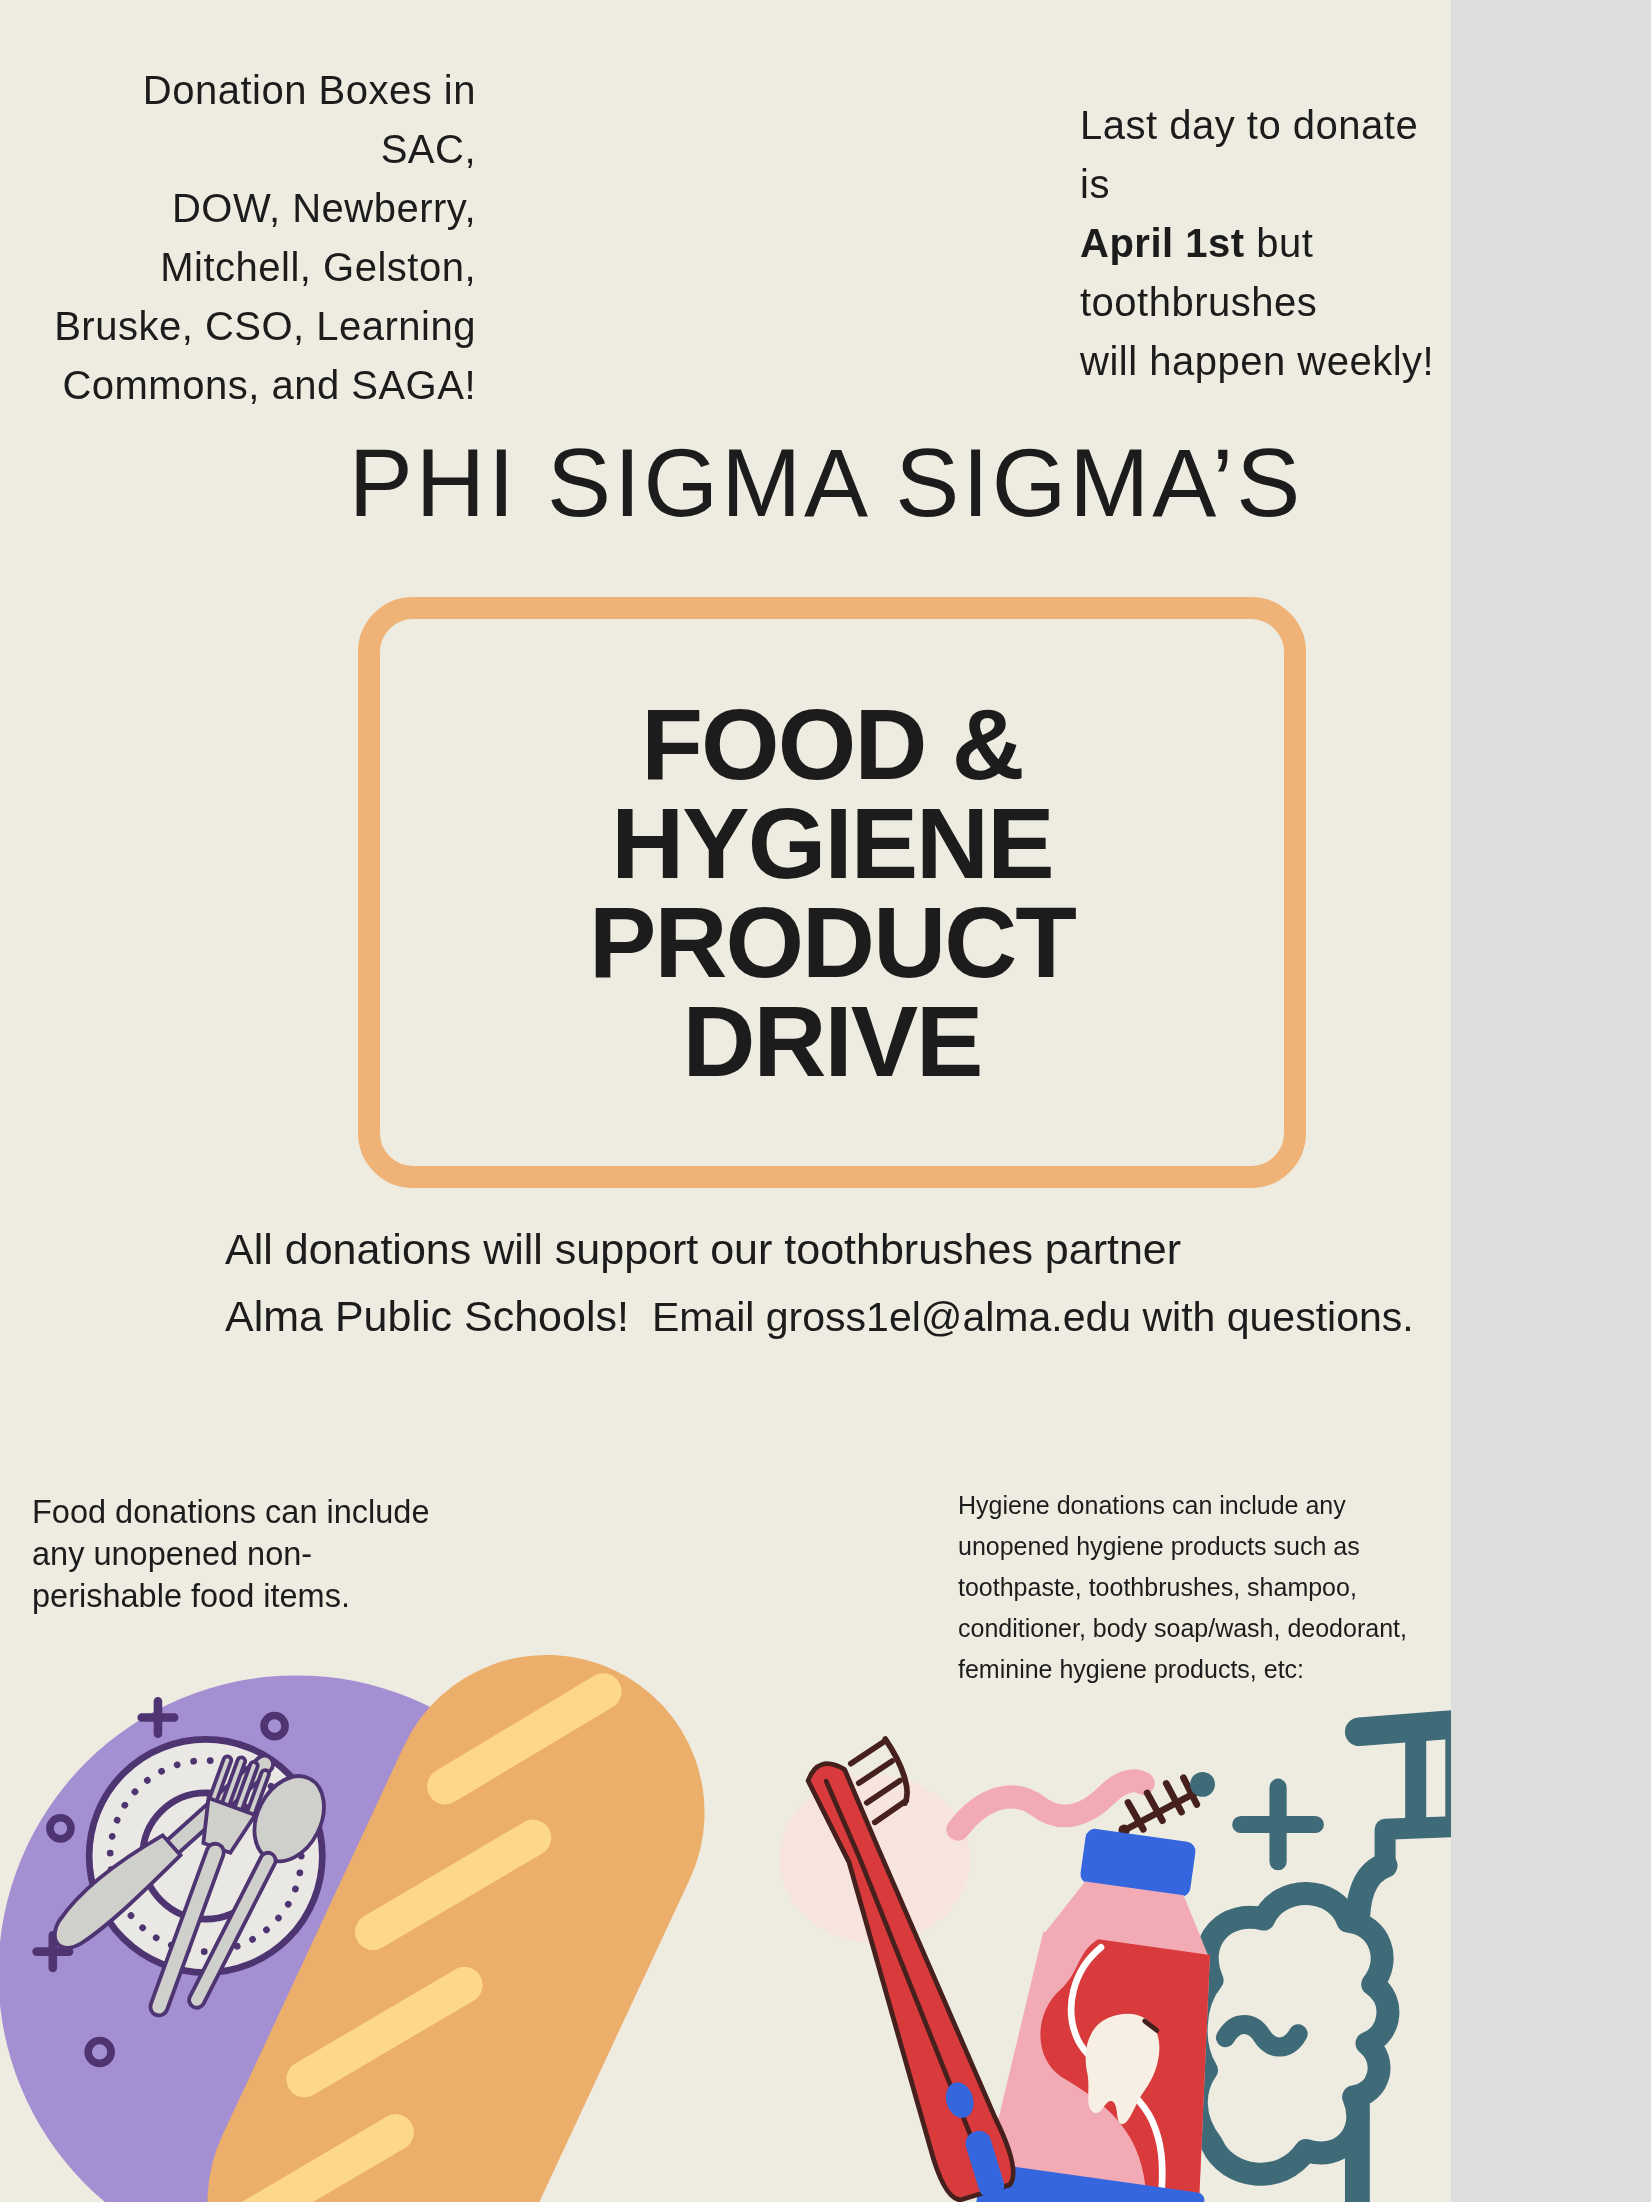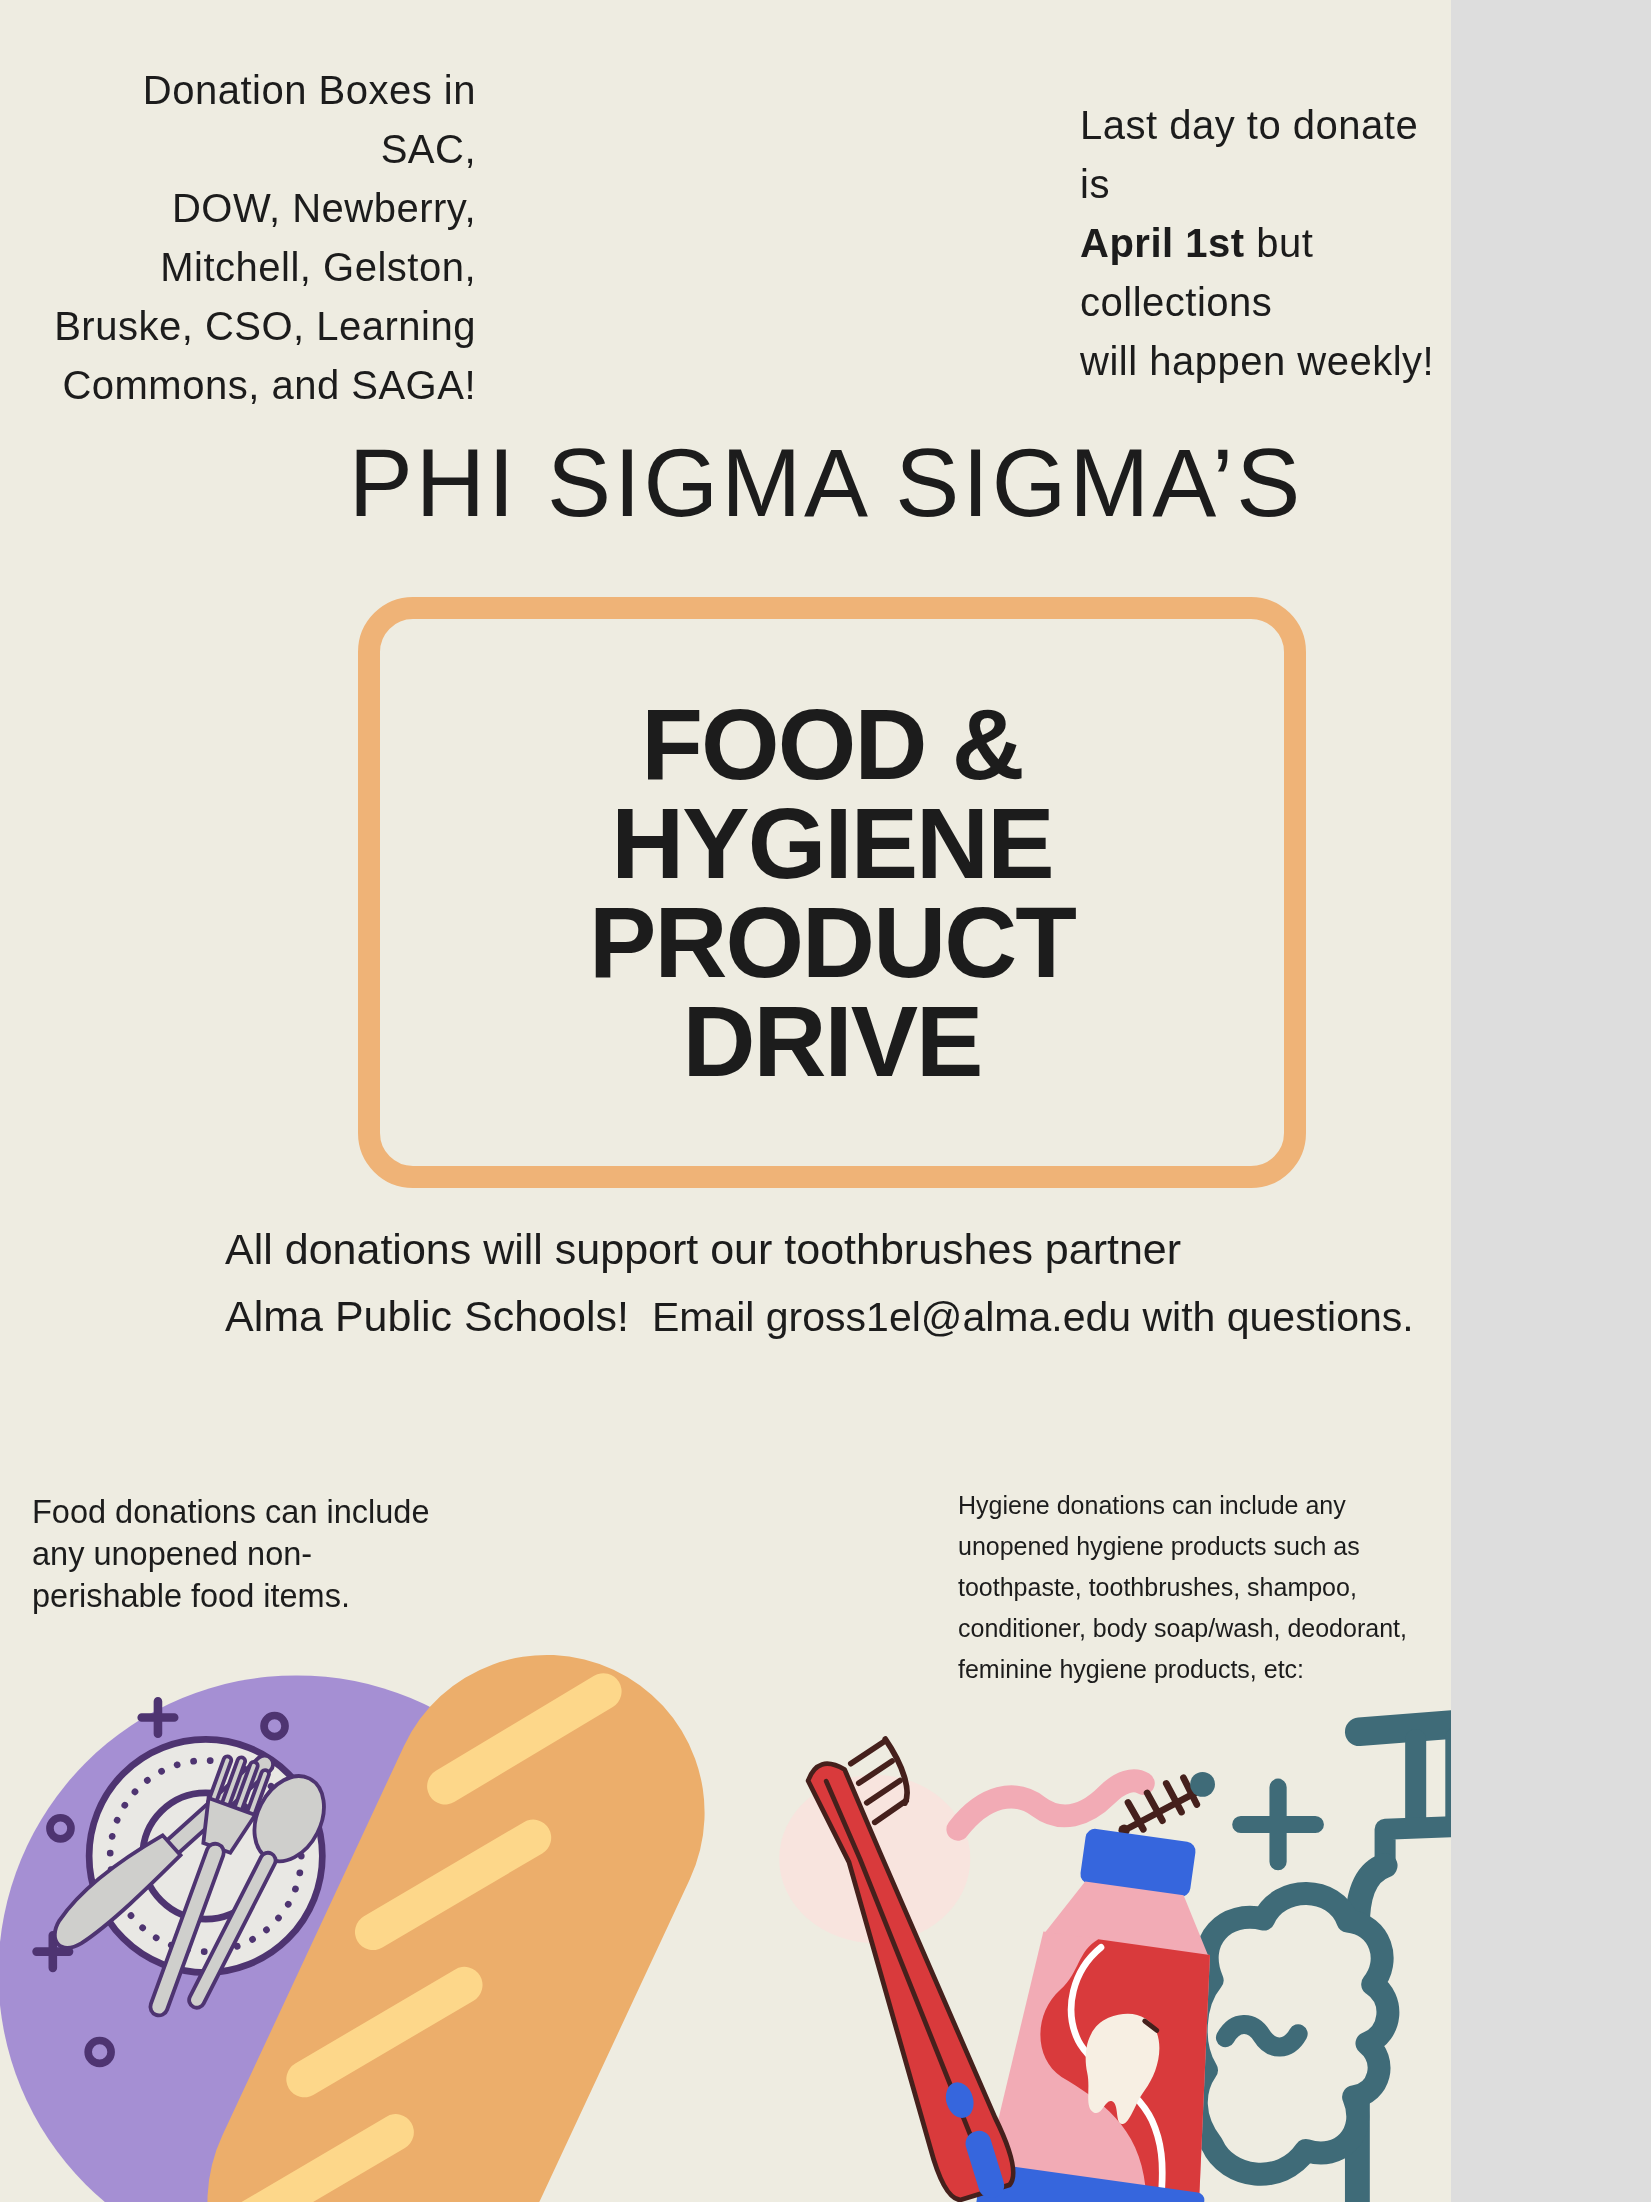--- a/index.html
+++ b/index.html
@@ -171,21 +171,21 @@
   </svg>
 
   <div class="txt note tl pre-line">Donation Boxes in SAC,
 DOW, Newberry,
 Mitchell, Gelston,
 Bruske, CSO, Learning
 Commons, and SAGA!</div>
 
   <div class="txt note tr">
     <span>Last day to donate is</span><br>
-    <b>April 1st</b><span> but collections</span><br>
+    <b>April 1st</b><span> but toothbrushes</span><br>
     <span>will happen weekly!</span>
   </div>
 
   <div class="txt kicker">PHI SIGMA SIGMA’S</div>
 
   <div class="title-box">
     <div class="title pre-line">FOOD &amp;
 HYGIENE
 PRODUCT
 DRIVE</div>

